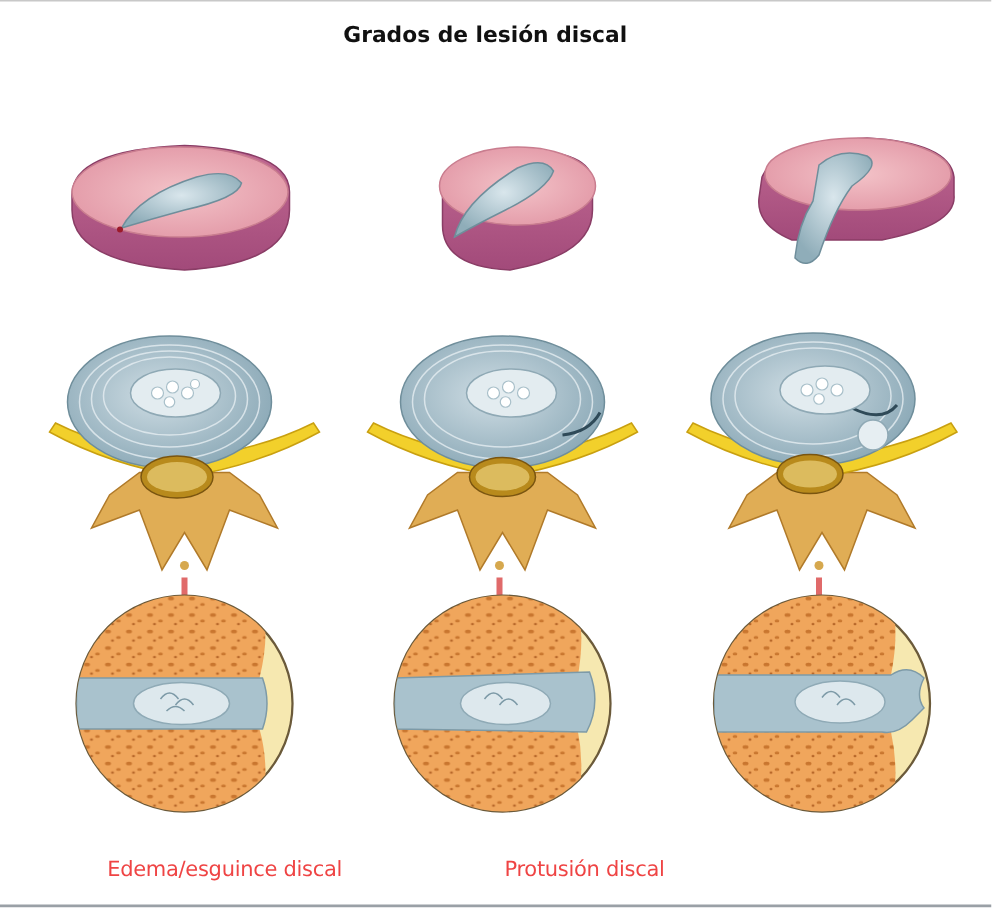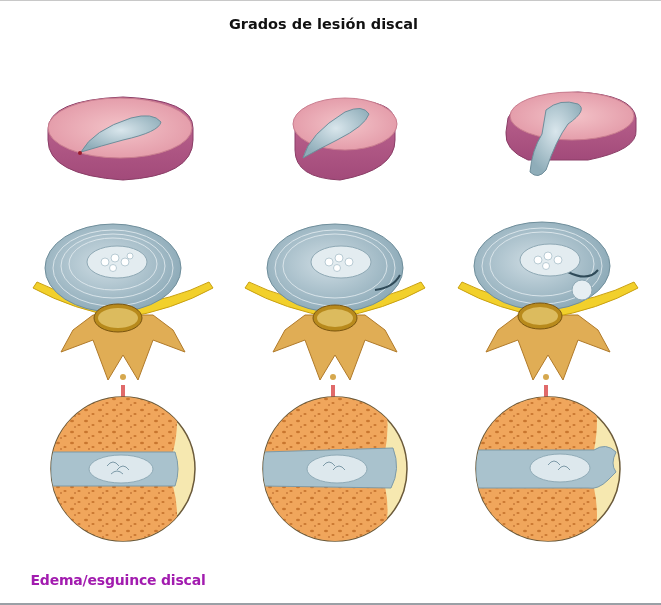--- a/index.html
+++ b/index.html
@@ -9,22 +9,22 @@
   }
   .frame-top { position: absolute; left: 0; top: 0; width: 661px; height: 1px; background: #c8c8c8; }
   .frame-bottom { position: absolute; left: 0; top: 603px; width: 661px; height: 2px; background: #9aa0a6; }
   .title {
     position: absolute; left: 0; top: 16px; width: 647px; text-align: center;
     font-weight: bold; font-size: 14.5px; color: #111;
   }
   .col { position: absolute; top: 0; width: 220px; height: 605px; }
   .col svg { position: absolute; left: 0; top: 0; }
   .caption {
-    position: absolute; top: 572px; width: 220px; text-align: center;
-    font-weight: bold; font-size: 14px; color: #a21caf; letter-spacing: -0.2px;
+    position: absolute; top: 572px; width: 220px; text-align: right;
+    font-weight: normal; font-size: 14px; color: #ef4444; letter-spacing: -0.2px;
   }
 </style>
 </head>
 <body>
 
 <div class="frame-top"></div>
 
 <div class="title">Grados de lesión discal</div>
 
 <svg width="0" height="0" style="position:absolute">
@@ -155,20 +155,21 @@
         <path d="M38,486 L160,486 Q166,515 158,545 L38,545 Z" fill="url(#pores)"></path>
         <path d="M38,452 L168,448 Q176,469 166,488 L38,486 Z" fill="#a9c2cd" stroke="#7d9aa7"></path>
         <ellipse cx="112" cy="469" rx="30" ry="14" fill="#dde8ed" stroke="#8faab6"></ellipse>
         <g fill="none" stroke="#7d9aa7">
             <path d="M98,466 q6,-8 12,0"></path>
             <path d="M108,470 q6,-8 12,0"></path>
           </g>
       </g>
     </g>
   </svg>
+  <div class="caption" style="left:-2px;">Protusión discal</div>
 </div>
 
 <div class="col" style="left:438px;">
   <svg width="220" height="605">
     <g>
       <path d="M68,132 Q66,150 90,160 L150,160 Q200,150 198,130 L198,118 Q195,95 140,92 Q80,95 70,118 Z" fill="url(#sideGrad)" stroke="#8a3d66"></path>
       <ellipse cx="134" cy="116" rx="62" ry="24" fill="url(#discTop)" stroke="#c97d8f"></ellipse>
       <path d="M108,110 Q122,98 140,104 Q150,110 130,124 Q118,140 108,170 Q100,180 92,172 Q94,150 104,134 Z" fill="url(#nucGrad)" stroke="#6f8e9b"></path>
     </g>
     <g>

